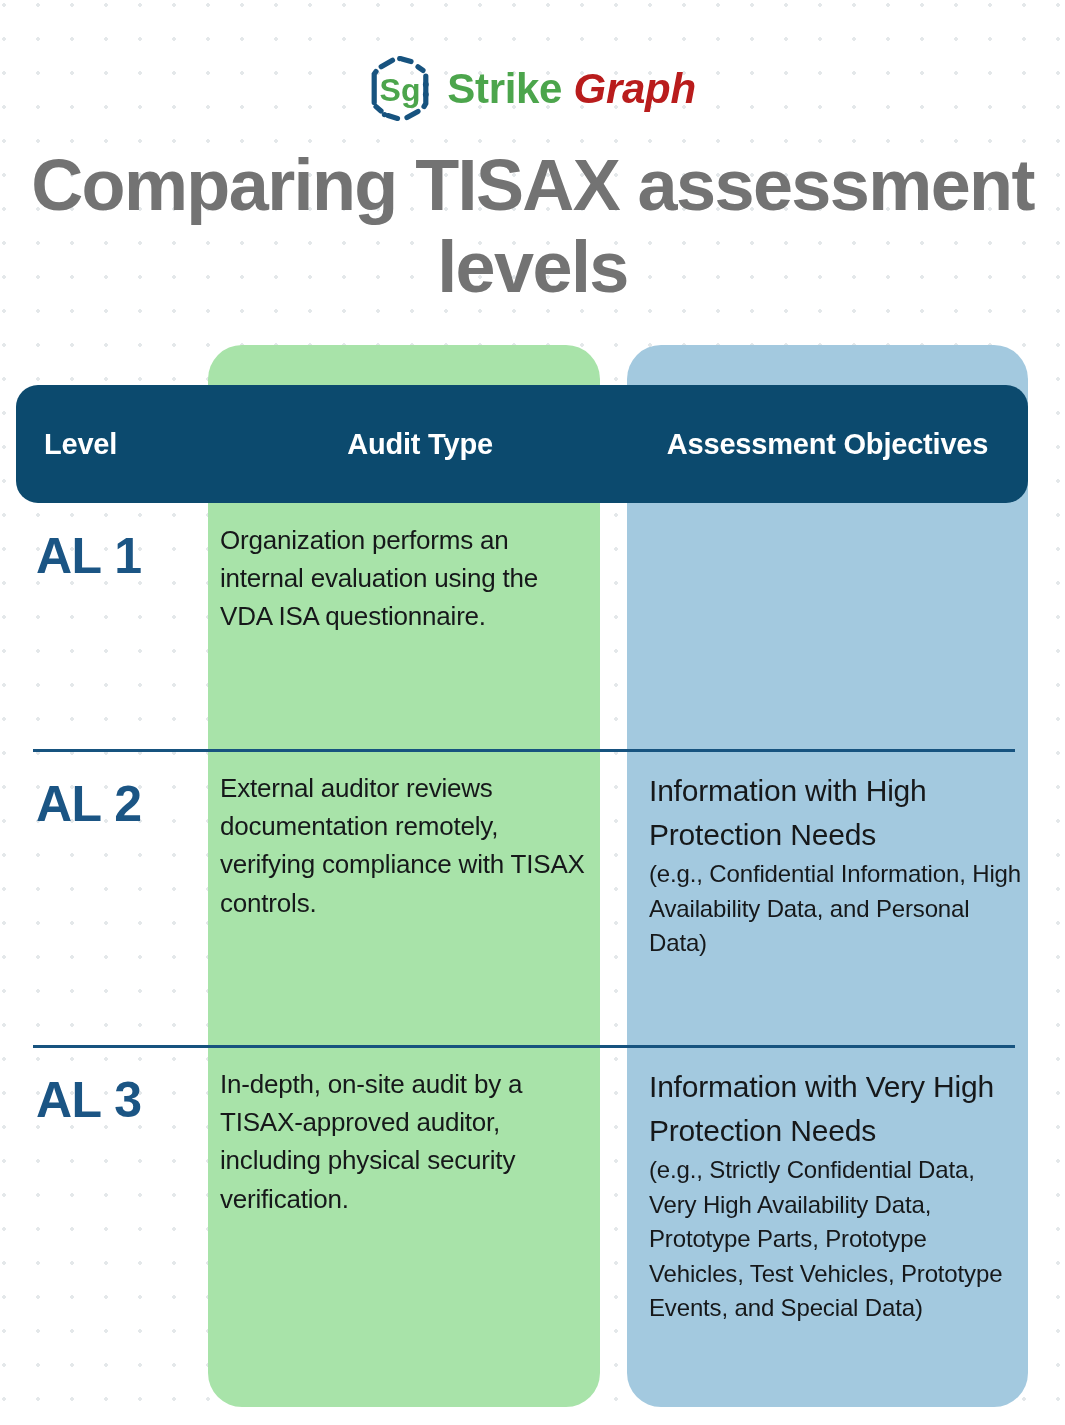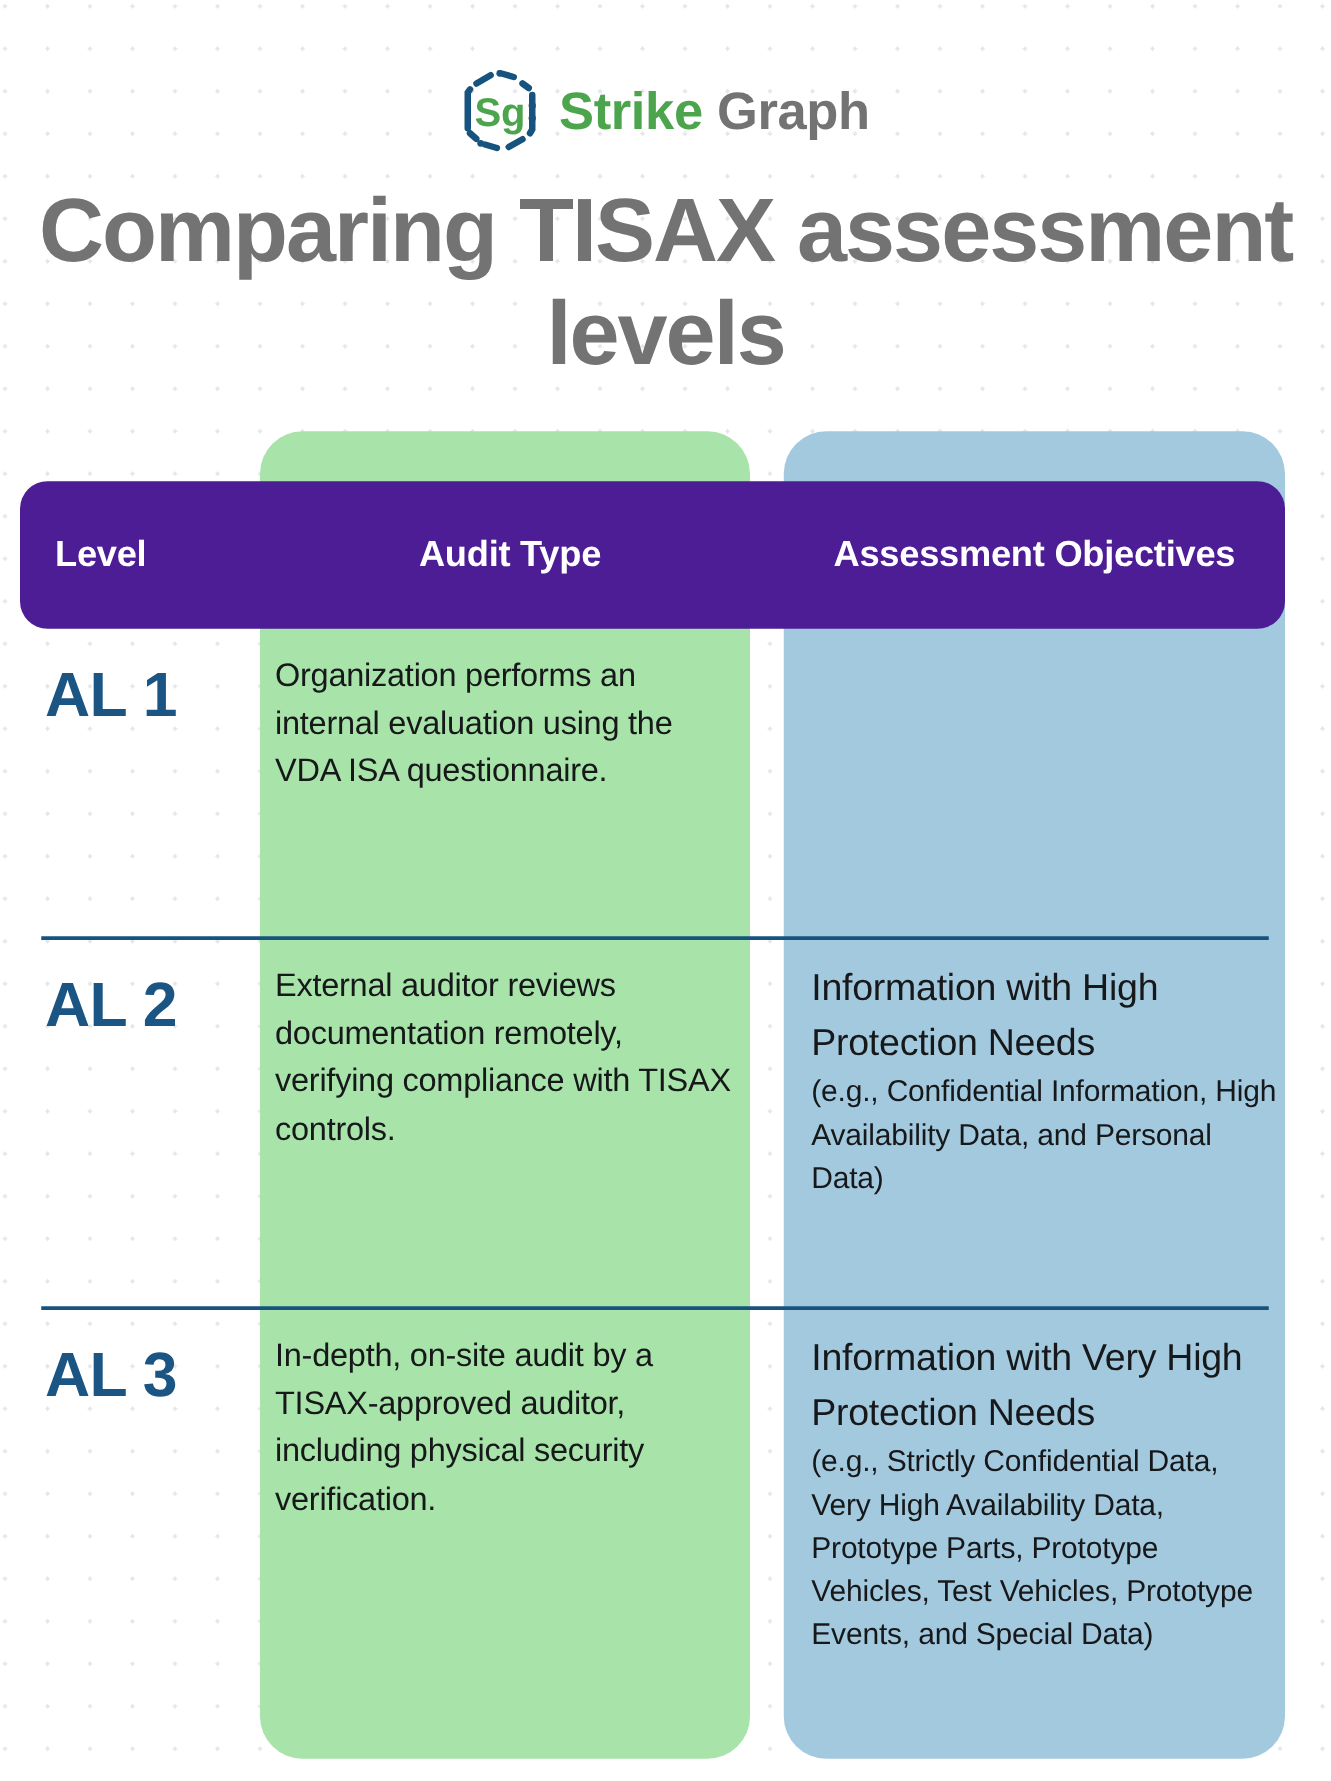--- a/index.html
+++ b/index.html
@@ -48,21 +48,21 @@
   }
   #logo-mark { width: 62px; height: 66px; display: block; }
   #logo-word {
     font-size: 42px;
     font-weight: 700;
     letter-spacing: -0.3px;
     white-space: nowrap;
     line-height: 1;
   }
   .logo-strike { color: #4CA54C; font-weight: 700; }
-  .logo-graph  { color: #737373; font-weight: 700; }
+  .logo-graph  { color: #b91c1c; font-weight: 700; font-style: italic; }
 
   
   #title {
     position: absolute;
     top: 144px;
     left: 0;
     width: 1065px;
     text-align: center;
     color: #737373;
     font-size: 72px;
@@ -99,38 +99,38 @@
     background: #A3C9DF;
   }
 
   
   #header-bar {
     position: absolute;
     top: 40px;
     left: 16px;
     width: 1012px;
     height: 118px;
-    background: #4c1d95;
+    background: #0c4a6e;
     border-radius: 22px;
     z-index: 2;
     color: #ffffff;
   }
   .hcell {
     position: absolute;
     top: 0;
     height: 118px;
     display: flex;
     align-items: center;
     font-size: 29px;
     font-weight: 700;
     letter-spacing: -0.2px;
     line-height: 1.25;
   }
   #hcell-level      { left: 28px;  width: 170px; justify-content: flex-start; }
-  #hcell-audit      { left: 196px; width: 392px; justify-content: center; text-align: center; }
+  #hcell-audit      { left: 208px; width: 392px; justify-content: center; text-align: center; }
   #hcell-objectives { left: 611px; width: 401px; justify-content: center; text-align: center; }
 
   
   .row {
     position: absolute;
     left: 0;
     width: 1065px;
     z-index: 3;
     display: block;
   }

